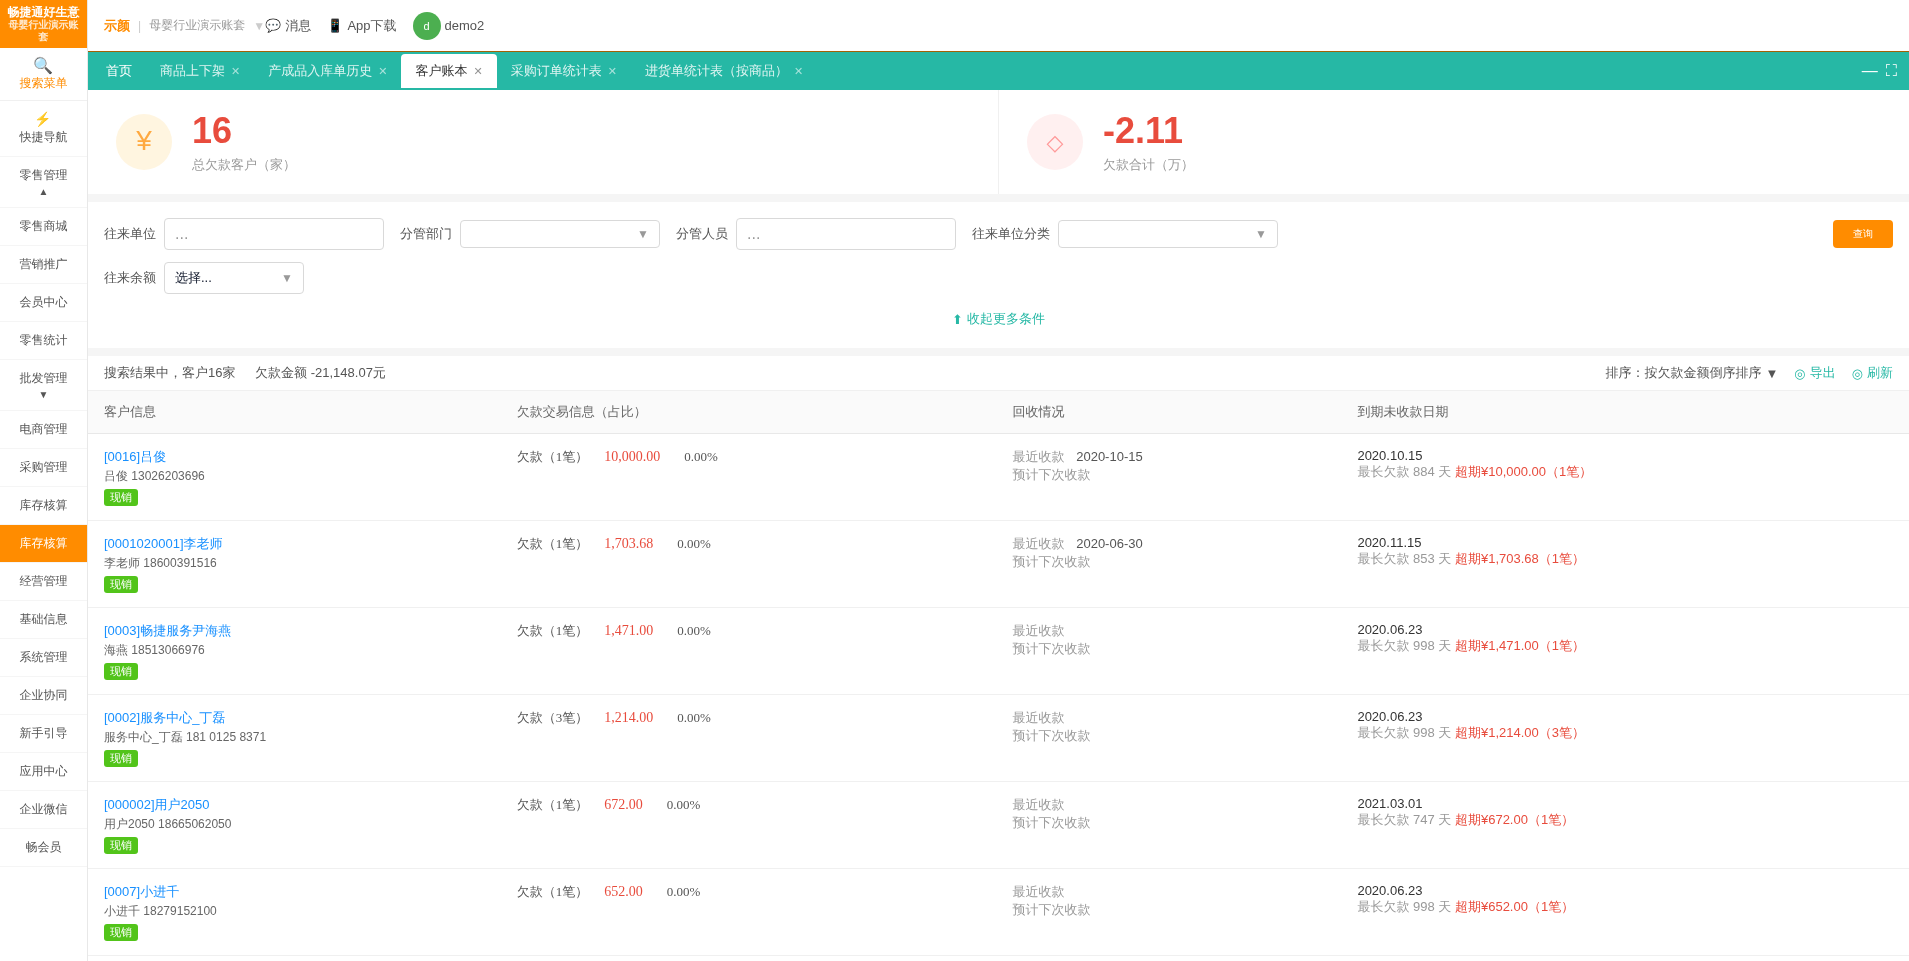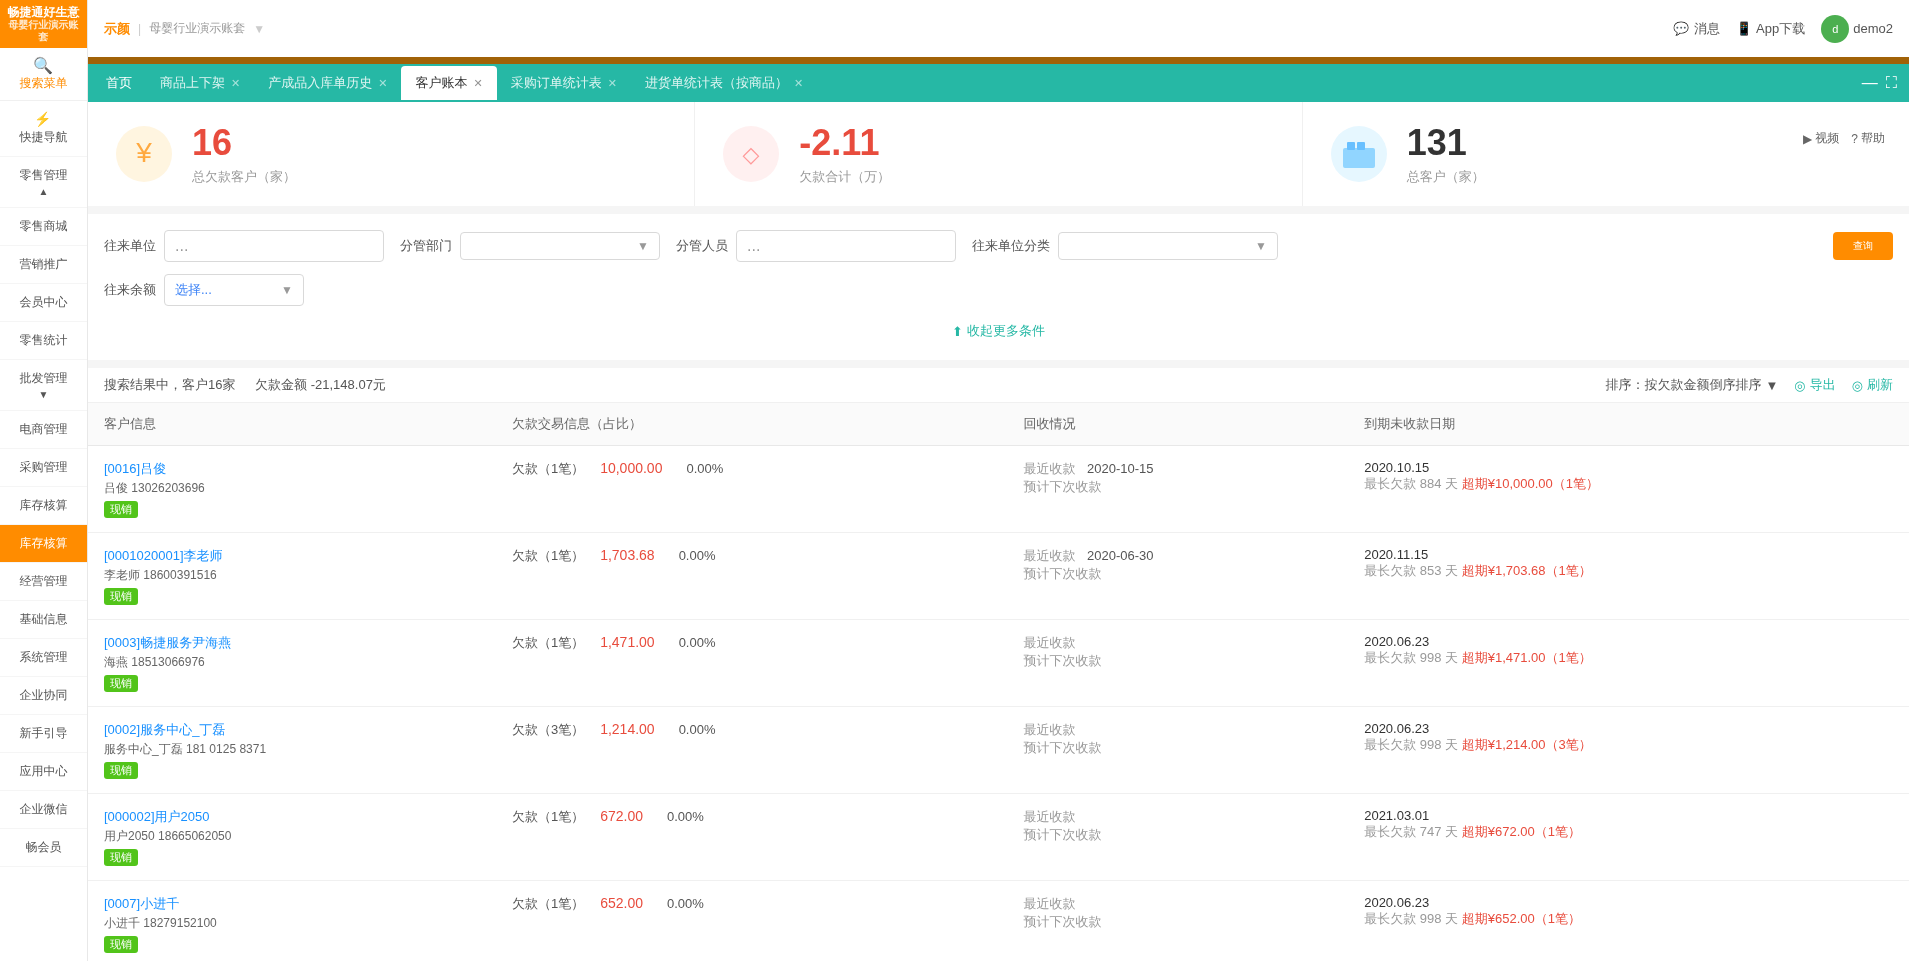--- a/index.html
+++ b/index.html
@@ -11,21 +11,21 @@
     .sidebar-search { padding: 8px 6px; font-size: 12px; color: #ff8c00; text-align: center; cursor: pointer; border-bottom: 1px solid #f0f0f0; }
     .sidebar-nav-item { padding: 10px 6px; text-align: center; font-size: 12px; color: #555; cursor: pointer; border-bottom: 1px solid #f5f5f5; display: flex; flex-direction: column; align-items: center; gap: 2px; }
     .sidebar-nav-item.active { background: #ff8c00; color: #fff; }
     .sidebar-nav-item.has-arrow { flex-direction: column; justify-content: center; gap: 2px; }
     .nav-arrow { font-size: 10px; }
 
     
     .main { flex: 1; display: flex; flex-direction: column; overflow: hidden; }
 
     
-    .topbar { height: 64px; background: #fff; display: flex; align-items: center; justify-content: space-between; padding: 0 16px; border-bottom: 7px solid #a16207; flex-shrink: 0; }
+    .topbar { height: 52px; background: #fff; display: flex; align-items: center; padding: 0 16px; border-bottom: 1px solid #a16207; flex-shrink: 0; }
     .topbar-left { display: flex; align-items: center; gap: 8px; font-size: 12px; color: #666; }
     .topbar-right { display: flex; align-items: center; gap: 16px; font-size: 13px; color: #555; }
     .topbar-right-item { display: flex; align-items: center; gap: 4px; cursor: pointer; }
     .avatar { width: 28px; height: 28px; border-radius: 50%; background: #4caf50; display: flex; align-items: center; justify-content: center; color: #fff; font-size: 11px; }
 
     
     .tabbar { display: flex; align-items: center; background: #26b8a5; min-height: 38px; flex-shrink: 0; padding: 0 4px; }
     .tab { padding: 8px 14px; font-size: 13px; color: rgba(255,255,255,0.85); cursor: pointer; display: flex; align-items: center; gap: 6px; white-space: nowrap; border-radius: 4px 4px 0 0; }
     .tab.active { background: #fff; color: #333; }
     .tab-close { font-size: 11px; opacity: 0.7; }
@@ -81,21 +81,21 @@
     .debt-amount { color: #e84c3d; font-size: 14px; font-weight: 500; }
     .debt-count { font-size: 13px; color: #555; margin-bottom: 4px; }
     .debt-ratio { font-size: 13px; color: #555; margin-left: 8px; }
 
     .recovery-date { font-size: 13px; color: #555; }
     .recovery-label { font-size: 13px; color: #999; }
 
     .overdue-date { font-size: 13px; color: #333; }
     .overdue-days { font-size: 13px; color: #999; margin-top: 2px; }
     .overdue-link { color: #e84c3d; font-size: 13px; text-decoration: none; cursor: pointer; }
-    .debt-inline { display: flex; align-items: baseline; gap: 16px; }
+    .debt-inline { display: flex; align-items: baseline; gap: 16px; font-family: Liberation Serif, serif; }
   </style>
 </head>
 <body>
 
 <div class="sidebar">
   <div class="sidebar-logo">
     <div>
       <div>畅捷通好生意</div>
       <div style="font-size:10px;opacity:0.8">母婴行业演示账套</div>
     </div>
@@ -244,44 +244,20 @@
             <circle cx="28" cy="28" r="28" fill="#fff0f0"></circle>
             <text x="28" y="36" text-anchor="middle" font-size="22" fill="#ff9999">◇</text>
           </svg>
         </div>
         <div class="stat-info">
           <div class="stat-number negative">-2.11</div>
           <div class="stat-label">欠款合计（万）</div>
         </div>
       </div>
 
-      <div class="stat-card">
-        <div class="stat-icon">
-          <svg viewBox="0 0 56 56" fill="none">
-            <circle cx="28" cy="28" r="28" fill="#e6f7ff"></circle>
-            <rect x="12" y="22" width="32" height="20" rx="2" fill="#91d5ff"></rect>
-            <rect x="16" y="16" width="8" height="8" rx="1" fill="#69c0ff"></rect>
-            <rect x="26" y="16" width="8" height="8" rx="1" fill="#69c0ff"></rect>
-          </svg>
-        </div>
-        <div class="stat-info">
-          <div class="stat-number dark">131</div>
-          <div class="stat-label">总客户（家）</div>
-        </div>
-        <div class="stat-card-actions">
-          <span style="display:flex;align-items:center;gap:3px;color:#666;cursor:pointer;">
-            <span>▶</span>
-            <span>视频</span>
-          </span>
-          <span style="display:flex;align-items:center;gap:3px;color:#666;cursor:pointer;">
-            <span>?</span>
-            <span>帮助</span>
-          </span>
-        </div>
-      </div>
     </div>
 
     <div class="filter-area">
       <div class="filter-row">
         <div class="filter-item">
           <span class="filter-label">往来单位</span>
           <div class="filter-input wide">
             <span class="filter-dots">...</span>
           </div>
         </div>
@@ -304,21 +280,21 @@
             <span></span>
             <span class="filter-arrow">▼</span>
           </div>
         </div>
         <button class="filter-search-btn">查询</button>
       </div>
       <div class="filter-row">
         <div class="filter-item">
           <span class="filter-label">往来余额</span>
           <div class="filter-select" style="min-width:140px">
-            <span style="color:#3b82f6">选择...</span>
+            <span style="color:#0f172a">选择...</span>
             <span class="filter-arrow">▼</span>
           </div>
         </div>
       </div>
       <div class="collapse-row">
         <span>⬆</span>
         <span>收起更多条件</span>
       </div>
     </div>
 

